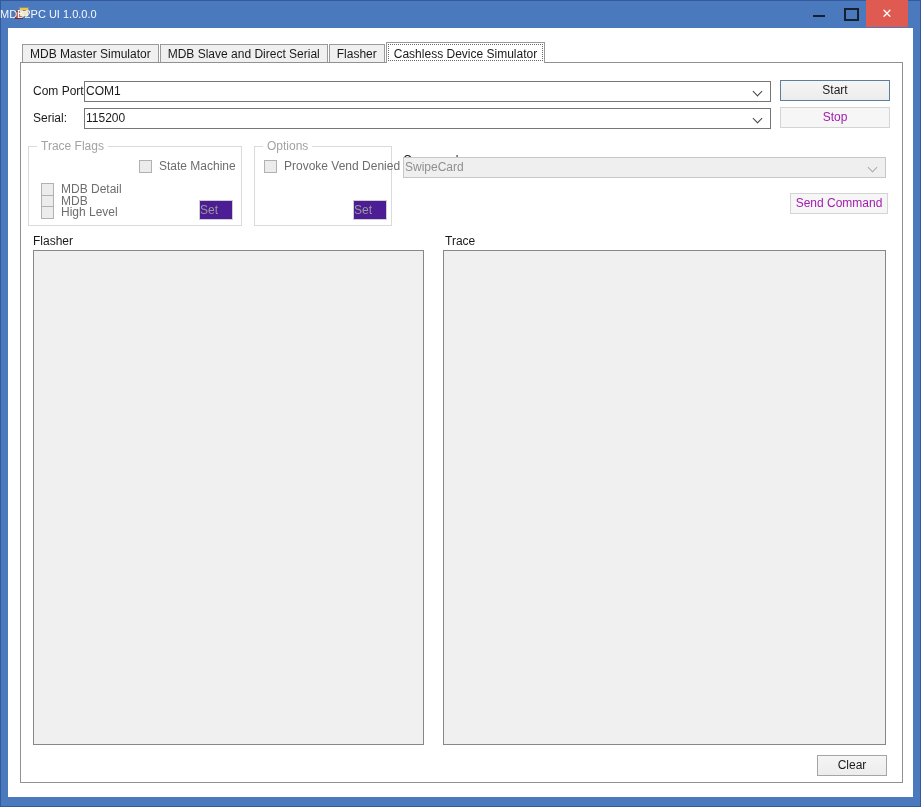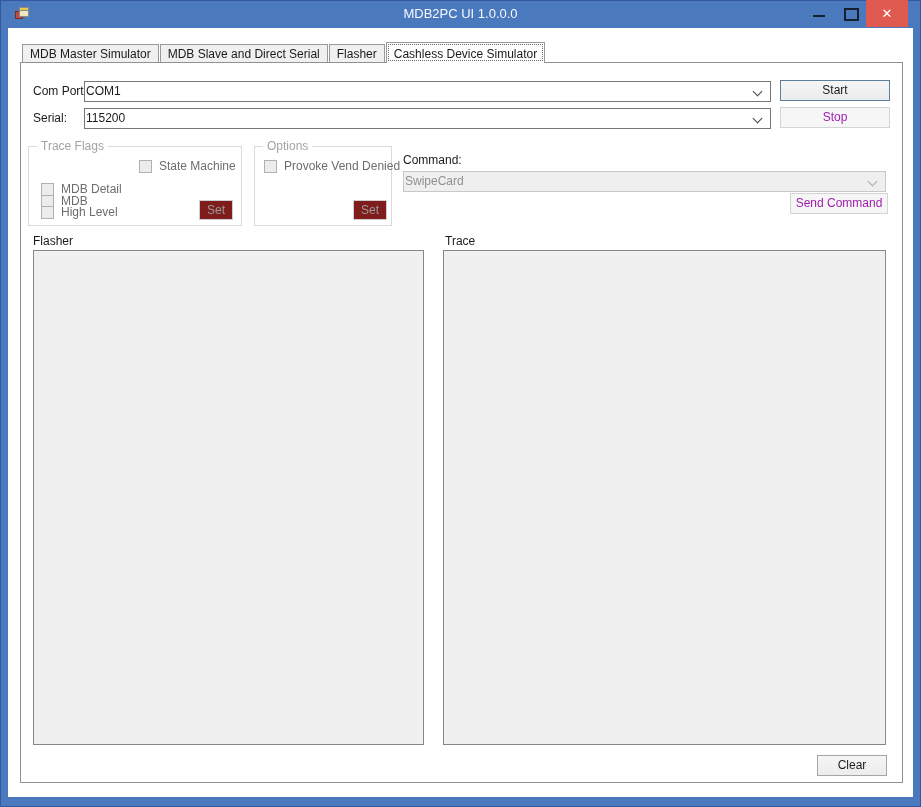--- a/index.html
+++ b/index.html
@@ -6,21 +6,21 @@
   body { background:#ffffff; }
   .window{
     position:relative; width:921px; height:807px; overflow:hidden;
     background:#4A79BE; box-shadow: inset 0 0 0 1px #33589B;
     font-family:"Liberation Sans", sans-serif; font-size:12px; color:#1A1A1A;
   }
   
   .titlebar{ position:absolute; left:0; top:0; width:100%; height:28px; }
   .app-icon{ position:absolute; left:14px; top:6px; width:16px; height:16px; }
   .win-title{ position:absolute; left:0; top:0; width:100%; height:28px; line-height:28px;
-    text-align:center; color:#F5F8FC; font-size:13px; }
+    color:#F5F8FC; font-size:11px; }
   .cap-btn{ position:absolute; top:0; height:27px; cursor:default; }
   .cap-min{ left:804px; width:30px; }
   .cap-min .dash{ position:absolute; left:9px; top:15px; width:12px; height:2px; background:#17202E; }
   .cap-max{ left:836px; width:28px; }
   .cap-max .sq{ position:absolute; left:8px; top:8px; width:11px; height:9px; border:2px solid #17202E; }
   .cap-close{ left:866px; width:42px; background:#DF5B51; color:#FFFFFF;
     text-align:center; line-height:27px; font-size:13px; }
   
   .client{ position:absolute; left:8px; top:28px; width:905px; height:769px; background:#FFFFFF; }
   
@@ -43,21 +43,21 @@
     background:linear-gradient(#F5F5F5,#ECECEC); border:1px solid #A5A5A5;
     text-align:center; line-height:19px; cursor:default; }
   .btn.primary{ border-color:#5E7E9E; }
   .btn.disabled{ background:#F6F6F6; border-color:#D4D4D4; color:#a21caf; }
   .group{ position:absolute; box-sizing:border-box; border:1px solid #DADADA; z-index:5; }
   .gtitle{ position:absolute; top:-8px; left:8px; background:#FFFFFF; padding:0 4px; color:#A3A3A3; }
   .cb{ position:absolute; display:flex; align-items:center; color:#6D6D6D; white-space:nowrap; }
   .cb .box{ width:13px; height:13px; box-sizing:border-box; border:1px solid #B1B1B1;
     background:#ECECEC; margin-right:7px; flex:none; }
   .setbtn{ position:absolute; box-sizing:border-box; width:34px; height:20px;
-    background:#7f1d1d; border:1px solid #CFCFCF; color:#9A9A9A; text-align:center; line-height:18px; }
+    background:#4c1d95; border:1px solid #CFCFCF; color:#9A9A9A; line-height:18px; }
   .list{ position:absolute; box-sizing:border-box; background:#F0F0F0; border:1px solid #84878C; z-index:5; }
 </style>
 </head>
 <body>
 
 <div class="window">
 
   <div class="titlebar">
     <svg class="app-icon" viewBox="0 0 16 16">
       <rect x="1.5" y="5.5" width="7" height="7" fill="#C14B42" stroke="#7C2B26"></rect>
@@ -122,21 +122,21 @@
   <div class="group" style="left:254px; top:146px; width:138px; height:80px;">
     <span class="gtitle">Options</span>
     <div class="cb" style="left:9px; top:12px;">
       <span class="box"></span>
       <span>Provoke Vend Denied</span>
     </div>
     <div class="setbtn" style="left:98px; top:53px;">Set</div>
   </div>
 
   <div class="lbl" style="left:403px; top:153px;">Command:</div>
-  <div class="combo disabled" style="left:403px; top:171px; width:483px;">
+  <div class="combo disabled" style="left:403px; top:157px; width:483px;">
     <span>SwipeCard</span>
     <span class="chev"></span>
   </div>
   <div class="btn disabled" style="left:790px; top:193px; width:98px;">Send Command</div>
 
   <div class="lbl" style="left:33px; top:234px;">Flasher</div>
   <div class="list" style="left:33px; top:250px; width:391px; height:495px;"></div>
 
   <div class="lbl" style="left:445px; top:234px;">Trace</div>
   <div class="list" style="left:443px; top:250px; width:443px; height:495px;"></div>

